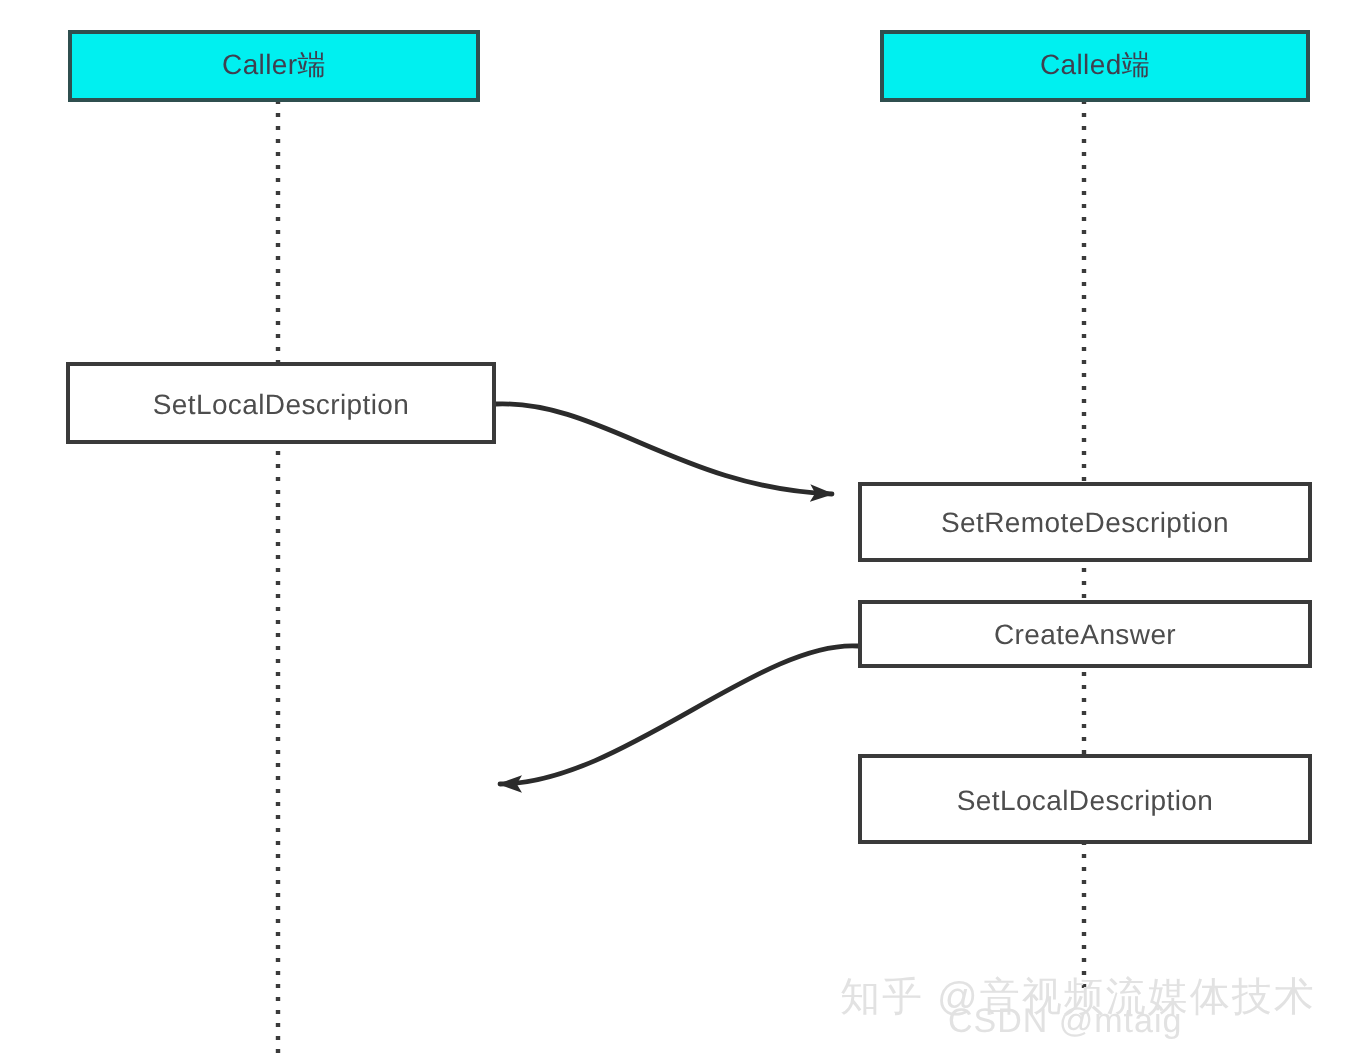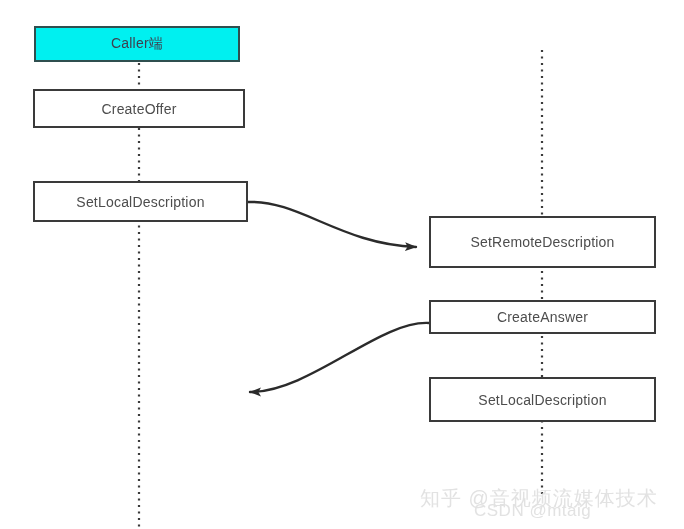--- a/index.html
+++ b/index.html
@@ -81,35 +81,35 @@
 
     <line x1="139" y1="50" x2="139" y2="529" stroke="#3a3a3a" stroke-width="2.2" stroke-dasharray="2 4.5" stroke-linecap="butt"></line>
 
     <line x1="542" y1="50" x2="542" y2="497" stroke="#3a3a3a" stroke-width="2.2" stroke-dasharray="2 4.5" stroke-linecap="butt"></line>
 
     <path d="M248,202 C300,200 340,244 416,247" fill="none" stroke="#2b2b2b" stroke-width="2.4" stroke-linecap="round" marker-end="url(#arrow-right)"></path>
 
     <path d="M429,323 C380,320 310,392 250,392" fill="none" stroke="#2b2b2b" stroke-width="2.4" stroke-linecap="round" marker-end="url(#arrow-left)"></path>
   </svg>
 
-  <div class="node actor" style="left:34px; top:26px; width:206px; height:36px;">
+  <div class="node actor" style="left:34px; top:15px; width:206px; height:36px;">
     <span>Caller端</span>
   </div>
 
-  <div class="node" style="left:33px; top:89px; width:212px; height:39px;">
-    <span>CreateOffer</span>
-  </div>
 
   <div class="node" style="left:33px; top:181px; width:215px; height:41px;">
     <span>SetLocalDescription</span>
   </div>
 
 
+  <div class="node actor" style="left:440px; top:15px; width:215px; height:36px;">
+    <span>Called端</span>
+  </div>
 
-  <div class="node" style="left:429px; top:216px; width:227px; height:52px;">
+  <div class="node" style="left:429px; top:241px; width:227px; height:40px;">
     <span>SetRemoteDescription</span>
   </div>
 
   <div class="node" style="left:429px; top:300px; width:227px; height:34px;">
     <span>CreateAnswer</span>
   </div>
 
   <div class="node" style="left:429px; top:377px; width:227px; height:45px;">
     <span>SetLocalDescription</span>
   </div>

